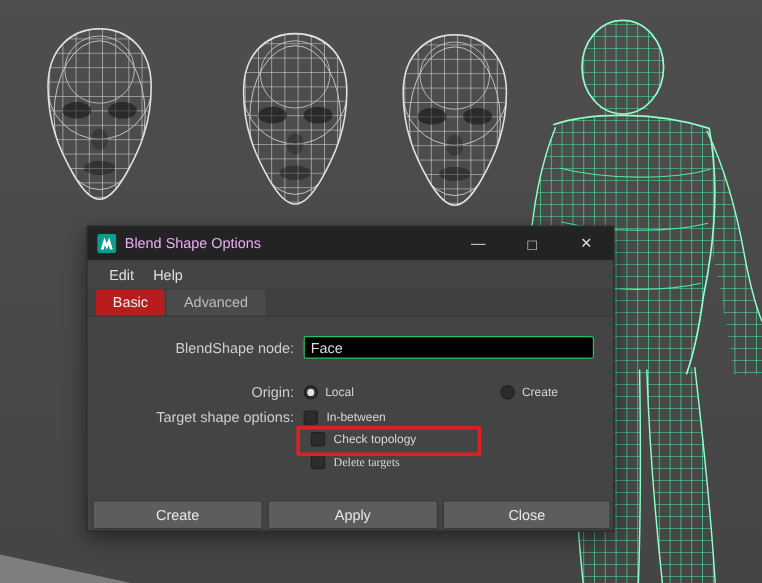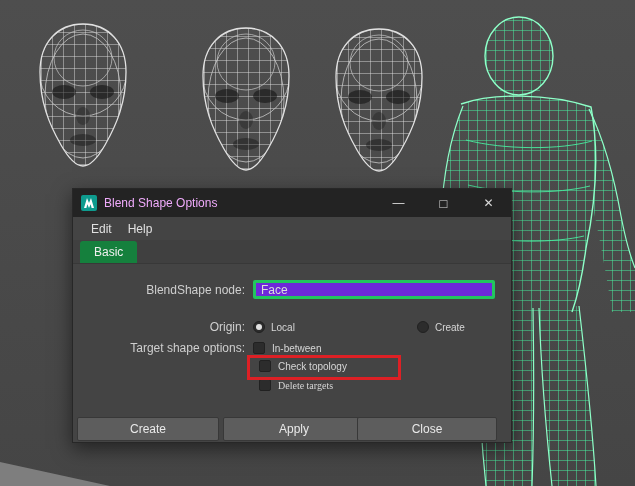--- a/index.html
+++ b/index.html
@@ -29,29 +29,29 @@
   .win-btn.max { font-size:13px; }
 
   .menubar { position:absolute; left:0; top:28px; width:100%; height:23px;
              display:flex; align-items:center; padding-left:10px; background:#444444; }
   .menu-item { color:#e0e0e0; font-size:12px; padding:2px 8px; }
 
   .tabrow { position:absolute; left:0; top:51px; width:100%; height:24px;
             display:flex; align-items:flex-end; padding-left:7px; background:#404040;
             border-bottom:1px solid #383838; }
   .tab { font-size:12px; padding:4px 14px 4px 14px; border-radius:3px 3px 0 0; margin-right:2px; }
-  .tab.active { background:#15803d; color:#f0f0f0; }
+  .tab.active { background:#b91c1c; color:#f0f0f0; }
   .tab.inactive { background:#4b4b4b; color:#bdbdbd; }
 
   .content { position:absolute; left:0; top:75px; width:100%; height:150px; background:#444444; }
 
   .row { position:absolute; left:0; width:100%; display:flex; align-items:center; }
   .flabel { width:180px; text-align:right; padding-right:8px; color:#cfcfcf; font-size:12px; flex:0 0 auto; }
 
-  .text-input { background:#6d28d9; border:3px solid #22c55e; border-radius:2px;
+  .text-input { background:#000000; border:1px solid #22c55e; border-radius:2px;
                 color:#dcdcdc; font-size:12px; padding:1px 5px; height:19px;
                 font-family:"Liberation Sans", sans-serif; }
   .node-input { width:242px; }
   .env-input { width:74px; }
 
   .slider { position:relative; width:170px; height:19px; margin-left:7px; }
   .slider .track { position:absolute; left:0; right:8px; top:8px; height:3px; background:#2b2b2b; border-radius:2px; }
   .slider .handle { position:absolute; top:2px; left:152px; width:11px; height:15px;
                     background:#b8b8b8; border:1px solid #8a8a8a; border-radius:2px; }
 
@@ -67,21 +67,21 @@
   .cb-indent { width:186px; flex:0 0 auto; }
 
   .highlight-box { position:absolute; left:174px; top:166px; width:154px; height:25px;
                    border:3px solid var(--highlight_red,#dd2025); z-index:6; pointer-events:none; }
 
   .btn { position:absolute; top:228px; height:24px; background:#5d5d5d; border:1px solid #383838;
          color:#e9e9e9; font-size:12px; display:flex; align-items:center; justify-content:center;
          border-radius:2px; }
   .btn-create { left:4px; width:142px; }
   .btn-apply  { left:150px; width:142px; }
-  .btn-close  { left:284px; width:140px; }
+  .btn-close  { left:296px; width:140px; }
 </style>
 </head>
 <body>
 
 <div id="screen">
 
   <svg id="scene-svg" width="635" height="486" viewBox="0 0 635 486">
     <defs>
       <pattern id="gw" width="11" height="12" patternUnits="userSpaceOnUse">
         <path class="wireW" d="M0,0 H11 M0,0 V12" fill="none" stroke="#e2e2e2" stroke-width="0.9"></path>
@@ -152,20 +152,21 @@
       </div>
     </div>
 
     <div class="menubar">
       <span class="menu-item">Edit</span>
       <span class="menu-item">Help</span>
     </div>
 
     <div class="tabrow">
       <span class="tab active">Basic</span>
+      <span class="tab inactive">Advanced</span>
     </div>
 
     <div class="content">
 
       <div class="row" style="top:5px;margin-top:11px;">
         <span class="flabel">BlendShape node:</span>
         <input class="text-input node-input" type="text" value="Face" style="">
       </div>
 
 

